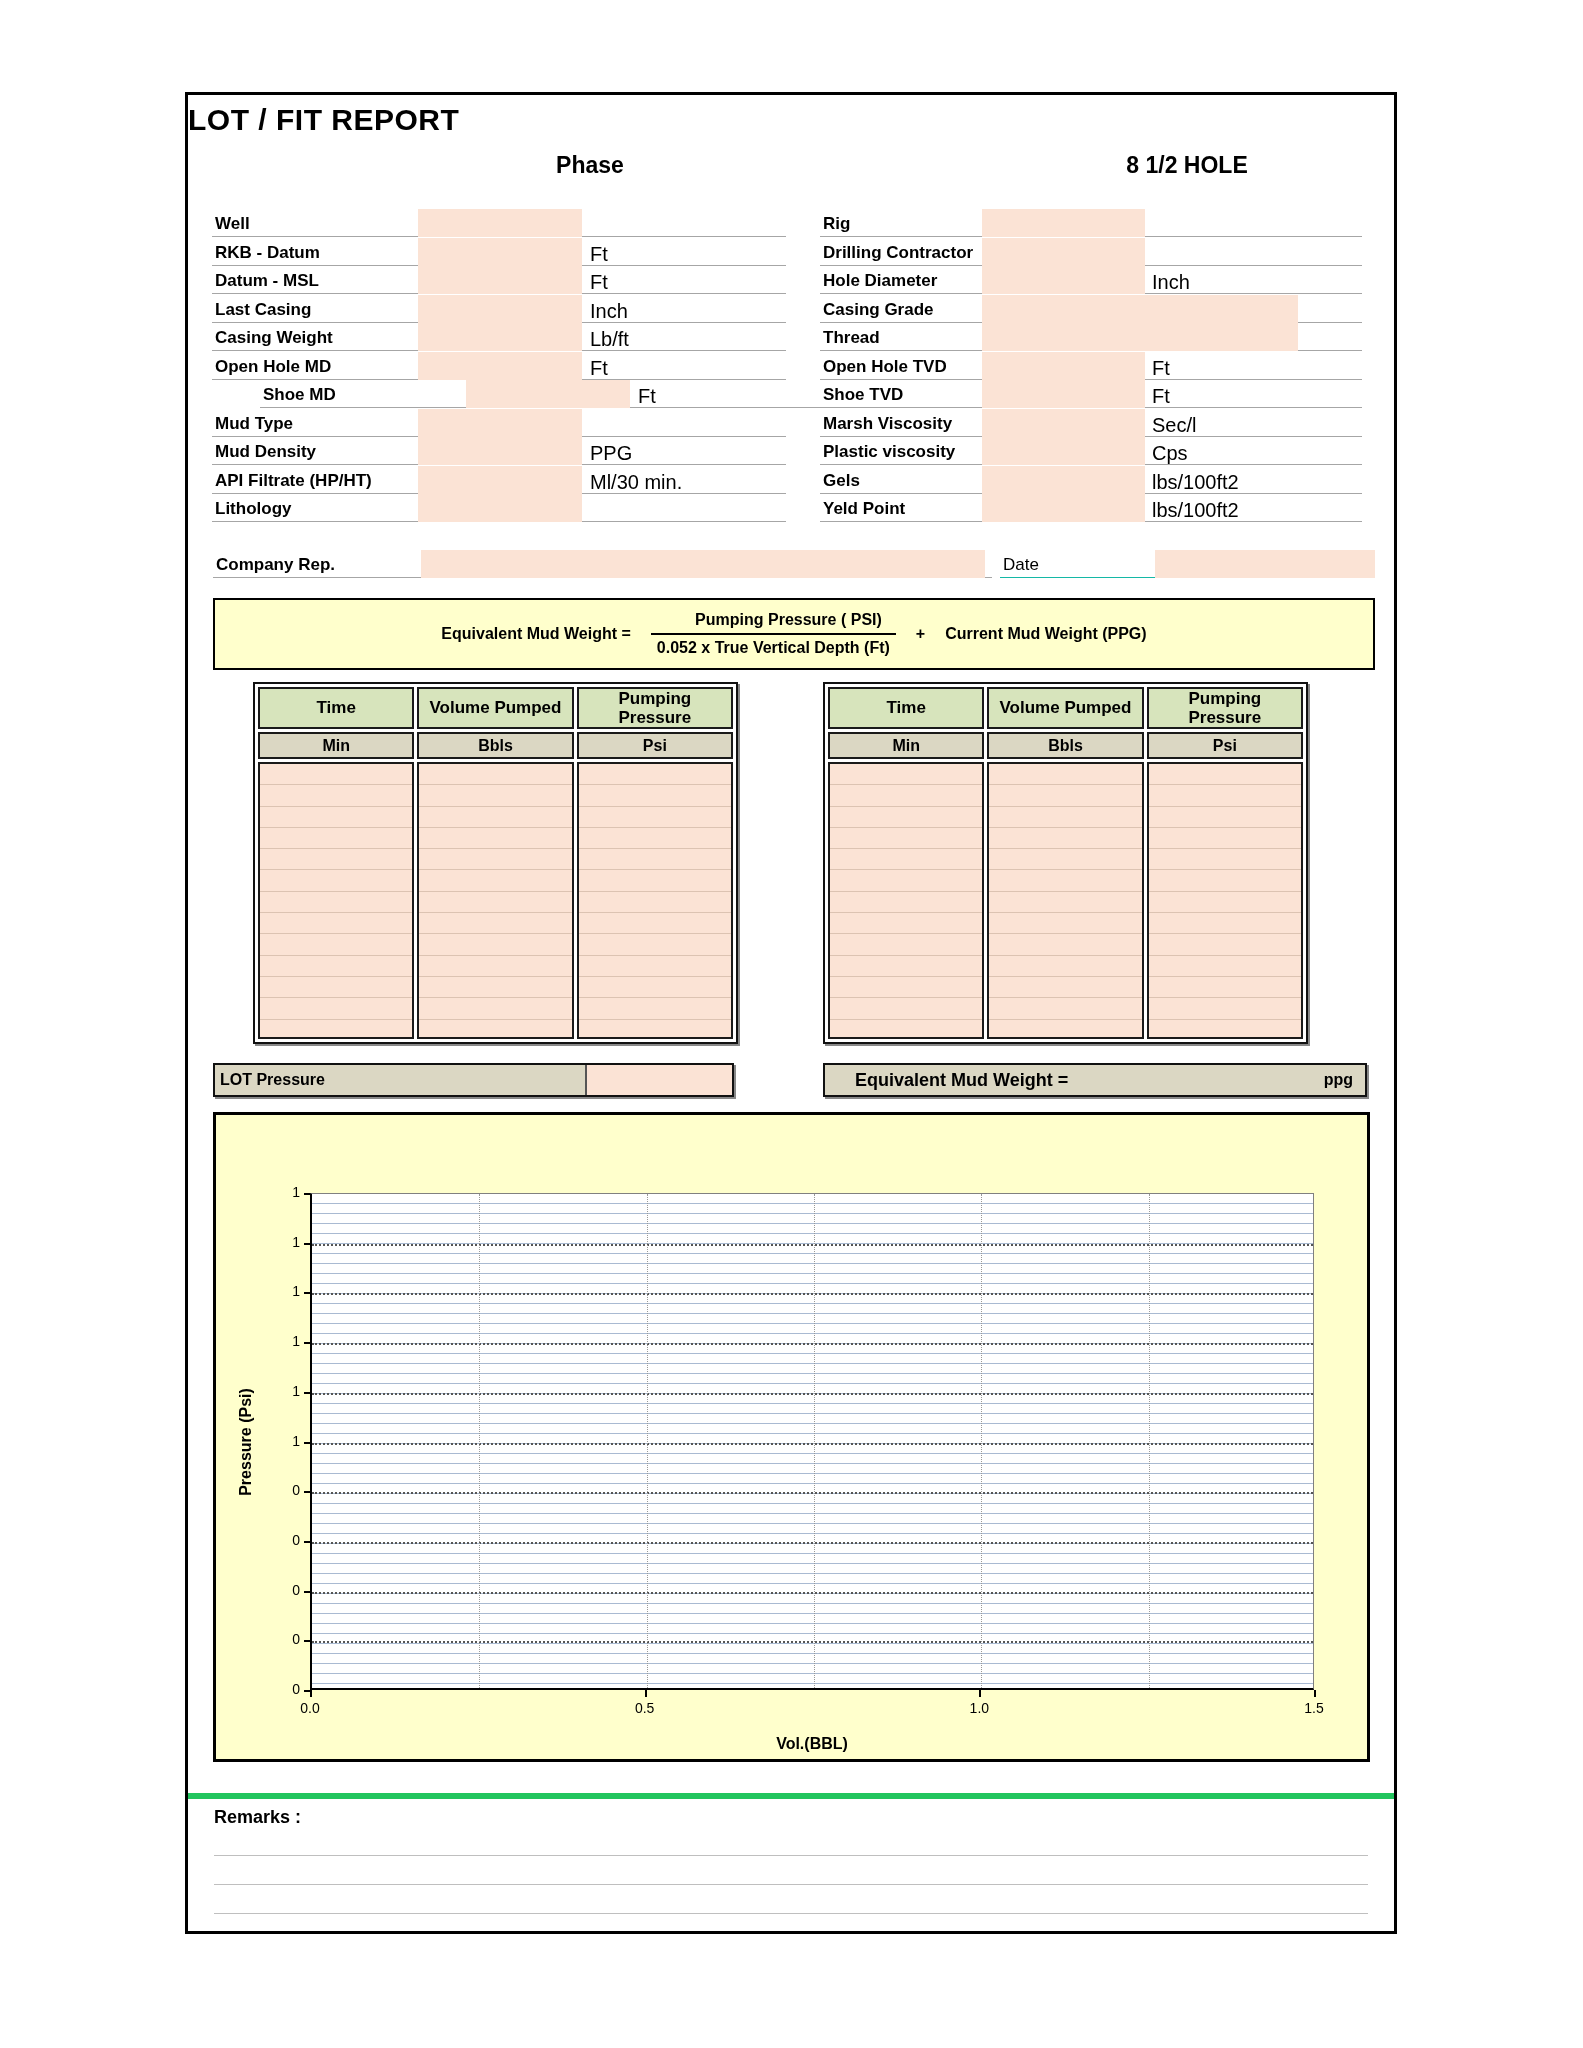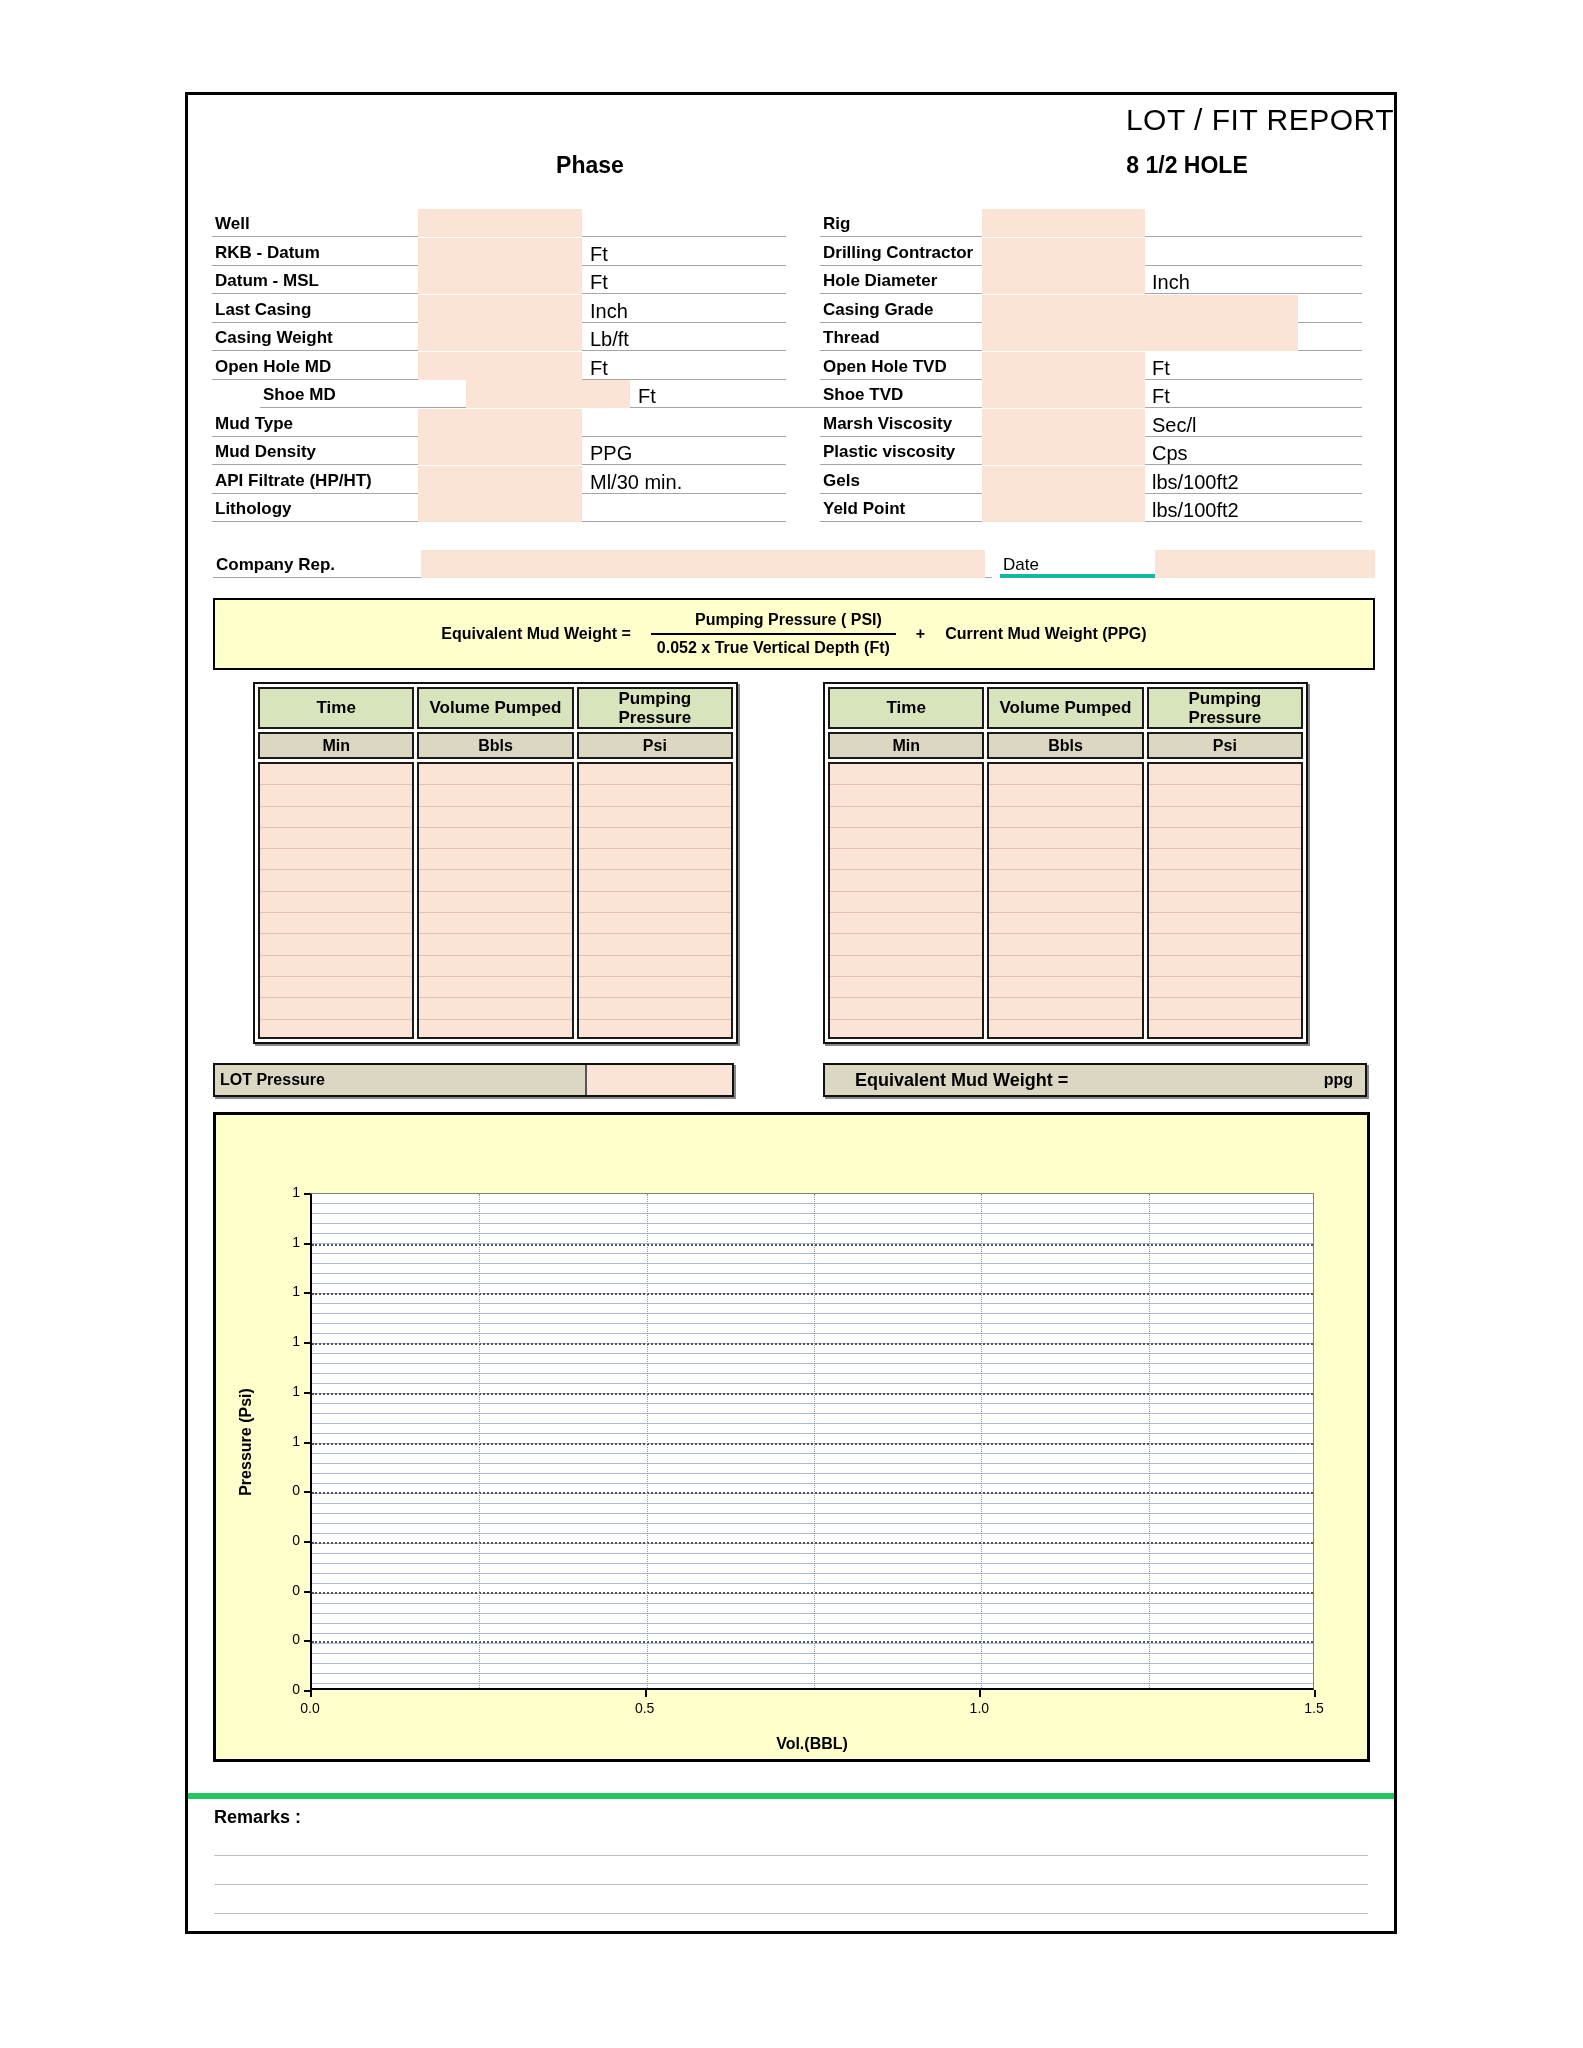--- a/index.html
+++ b/index.html
@@ -2,22 +2,22 @@
 <html><head>
 <meta charset="utf-8">
 <style>
   * { margin:0; padding:0; box-sizing:border-box; }
   body { font-family:"Liberation Sans", sans-serif; background:#fff; }
   #page { position:relative; width:1583px; height:2048px; background:#ffffff; overflow:hidden; }
 
   #form { position:absolute; left:185px; top:92px; width:1212px; height:1842px;
           border:3px solid #000; background:#fff; }
 
-  .title { position:absolute; top:8px; left:0; width:100%; text-align:right;
-           font-size:30px; font-weight:normal; letter-spacing:0.5px; }
+  .title { position:absolute; top:8px; left:0; width:100%; text-align:left;
+           font-size:30px; font-weight:bold; letter-spacing:0.5px; }
   .phase { position:absolute; top:57px; left:402px; transform:translateX(-50%);
            font-size:23px; font-weight:bold; }
   .hole  { position:absolute; top:57px; left:999px; transform:translateX(-50%);
            font-size:23px; font-weight:bold; }
 
   
   .irow { position:absolute; height:28px; border-bottom:1px solid #a6a6a6; }
   .irow.left  { left:24px;  width:574px; }
   .irow.right { left:632px; width:542px; }
   .ilabel { position:absolute; left:3px; top:5px; font-size:17px; font-weight:bold; white-space:nowrap; }
@@ -26,21 +26,21 @@
   .irow.right .iinput { left:162px; width:163px; }
   .irow.right .iinput.wide { width:316px; }
   .iunit { position:absolute; top:5px; font-size:20px; white-space:nowrap; }
   .irow.left  .iunit { left:378px; }
   .irow.right .iunit { left:332px; }
 
   
   .crep { position:absolute; left:25px; top:455px; width:779px; height:28px; border-bottom:1px solid #a6a6a6; }
   .crep .ilabel { font-size:17px; }
   .crep .iinput { left:208px; width:564px; }
-  .daterow { position:absolute; left:812px; top:455px; width:375px; height:28px; border-bottom:4px solid #14b8a6; }
+  .daterow { position:absolute; left:812px; top:455px; width:375px; height:28px; border-bottom:1px solid #14b8a6; }
   .daterow .ilabel { font-weight:normal; font-size:17px; }
   .daterow .iinput { left:155px; width:220px; }
 
   
   .formula { position:absolute; left:25px; top:503px; width:1162px; height:72px;
              background:#FFFFCC; border:2px solid #000; display:flex; align-items:center;
              justify-content:center; gap:20px; font-size:16px; font-weight:bold; }
   .frac { text-align:right; }
   .frac .num { padding:0 14px 4px 14px; border-bottom:2px solid #000; }
   .frac .den { padding:4px 6px 0 6px; }

